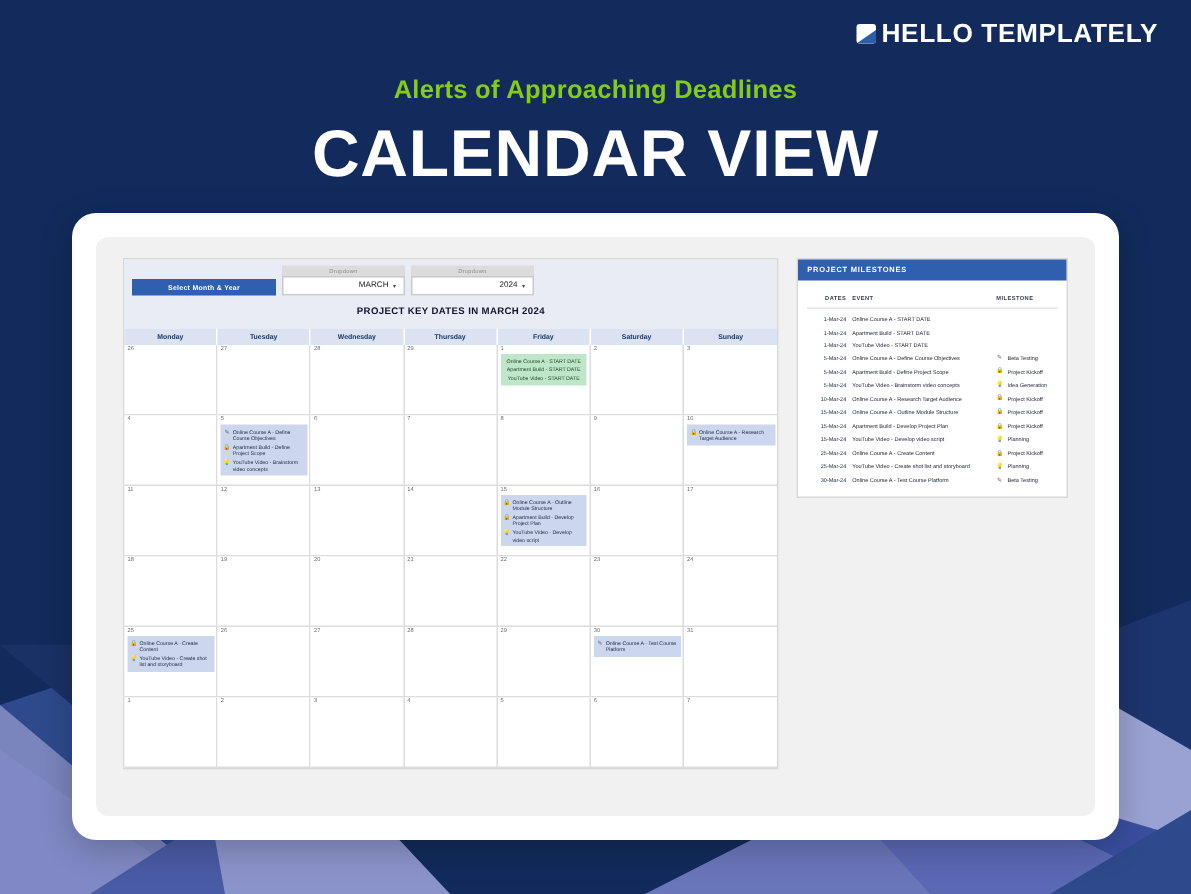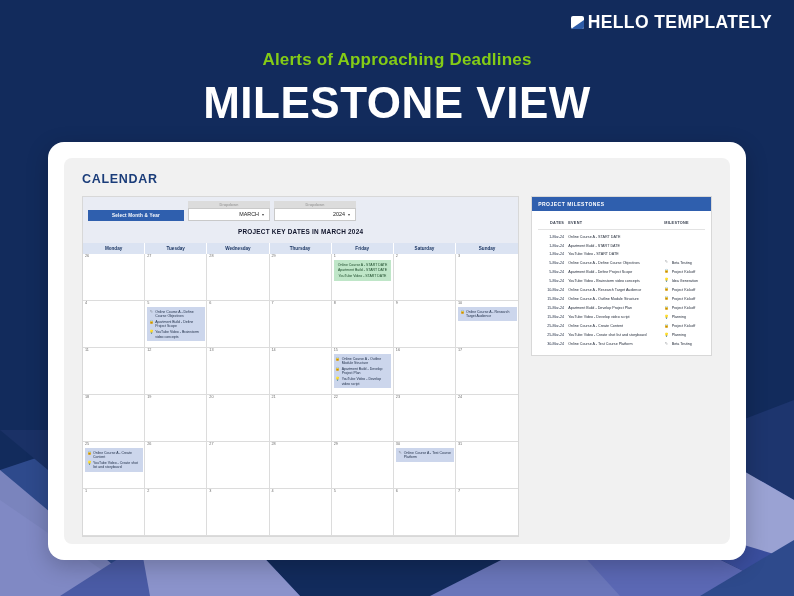--- a/index.html
+++ b/index.html
@@ -155,26 +155,25 @@
   <polygon points="794,540 700,596 794,596" fill="#2e4a8c"></polygon>
   <polygon points="430,596 560,530 620,596" fill="#6a76ba"></polygon>
 </svg>
 
 <div class="brand">
   <span class="brand-mark"></span>
   <span class="brand-text">HELLO TEMPLATELY</span>
 </div>
 
 <div class="subtitle">Alerts of Approaching Deadlines</div>
-<div class="maintitle">MILESTONE VIEW</div>
+<div class="maintitle">CALENDAR VIEW</div>
 
 <div class="device">
   <div class="screen">
 
-    <div class="sheet-title">CALENDAR</div>
 
     <div class="workspace">
 
       <div class="cal-panel">
         <div class="cal-top">
           <div class="ctrl-row">
             <button class="sel-btn">Select Month &amp; Year</button>
             <div class="dd-wrap">
               <div class="dd-hint">Dropdown</div>
               <div class="dd-box">

